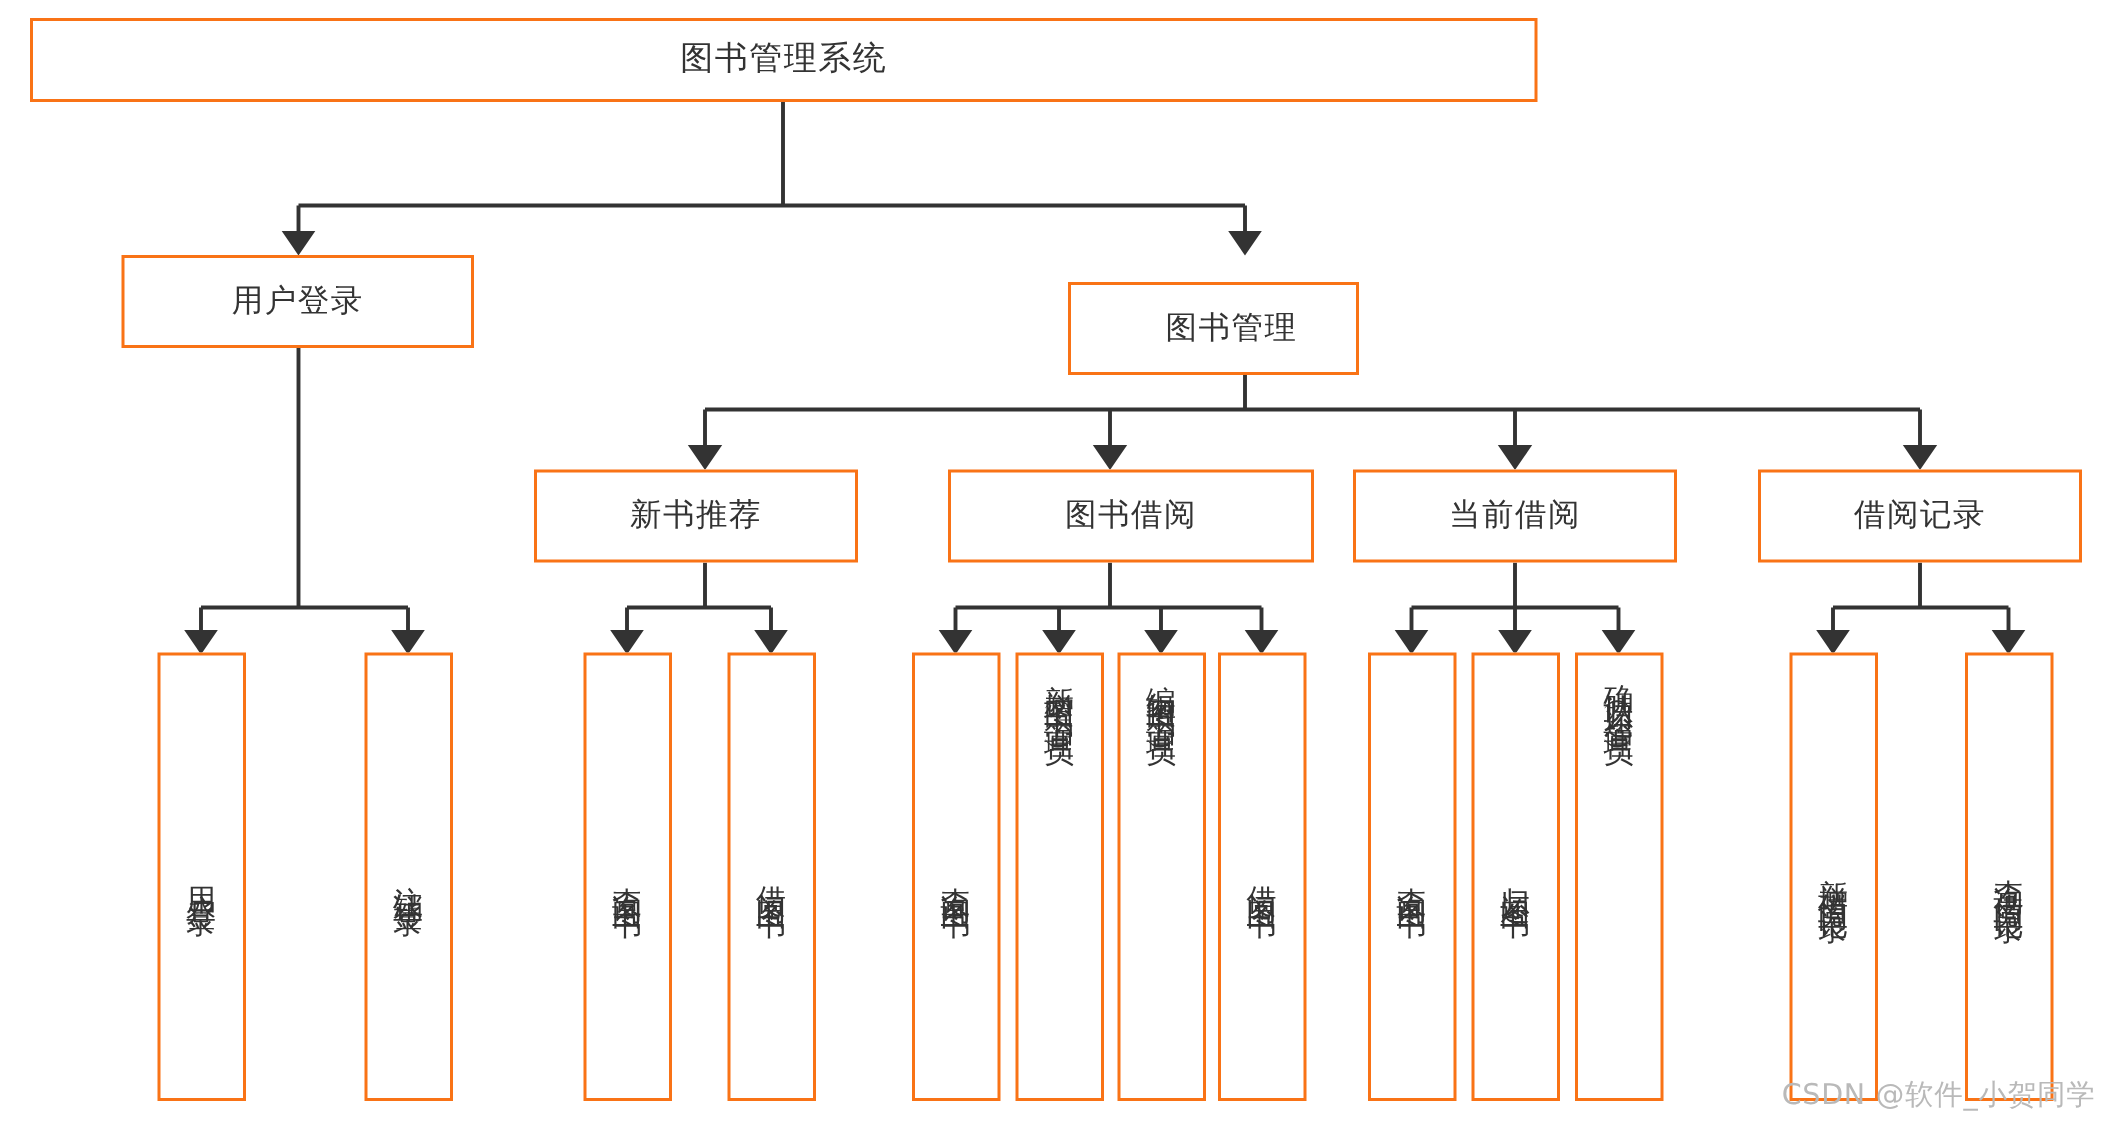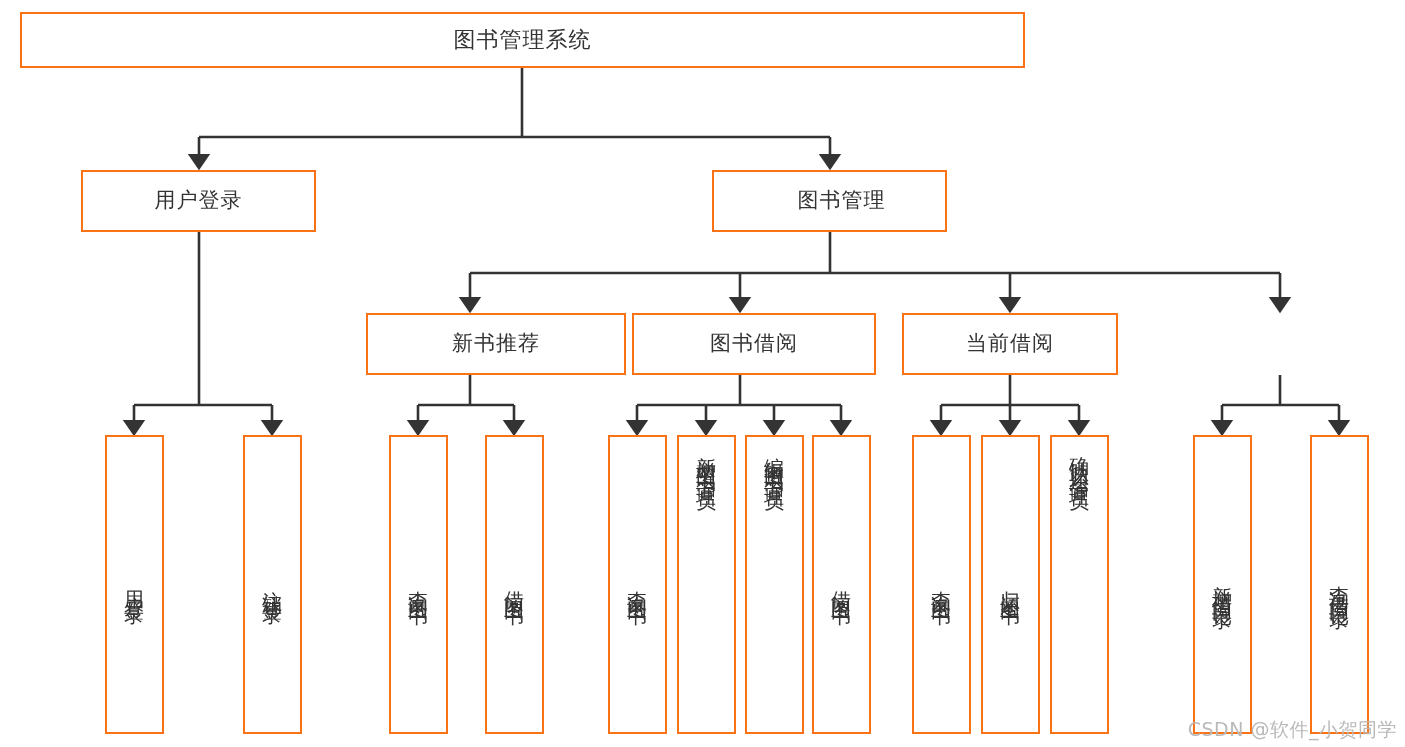--- a/index.html
+++ b/index.html
@@ -138,36 +138,39 @@
   </svg>
 
   <div class="node horiz root" style="left:20px; top:12px; width:1005px; height:56px;">
     <span>图书管理系统</span>
   </div>
 
   <div class="node horiz" style="left:81px; top:170px; width:235px; height:62px;">
     <span>用户登录</span>
   </div>
 
-  <div class="node horiz" style="left:712px; top:170px; width:235px; height:62px;padding-left:24px;">
+  <div class="node horiz" style="left:712px; top:188px; width:194px; height:62px;padding-left:24px;">
     <span>图书管理</span>
   </div>
 
-  <div class="node horiz" style="left:366px; top:313px; width:260px; height:62px;">
+  <div class="node horiz" style="left:356px; top:313px; width:216px; height:62px;">
     <span>新书推荐</span>
   </div>
 
   <div class="node horiz" style="left:632px; top:313px; width:244px; height:62px;">
     <span>图书借阅</span>
   </div>
 
   <div class="node horiz" style="left:902px; top:313px; width:216px; height:62px;">
     <span>当前借阅</span>
   </div>
 
+  <div class="node horiz" style="left:1172px; top:313px; width:216px; height:62px;">
+    <span>借阅记录</span>
+  </div>
 
   <div class="node leaf" style="left:105px; top:435px; width:59px; height:299px;">
     <span class="vtext mid">用户登录</span>
   </div>
 
   <div class="node leaf" style="left:243px; top:435px; width:59px; height:299px;">
     <span class="vtext mid">注销登录</span>
   </div>
 
   <div class="node leaf" style="left:389px; top:435px; width:59px; height:299px;">

